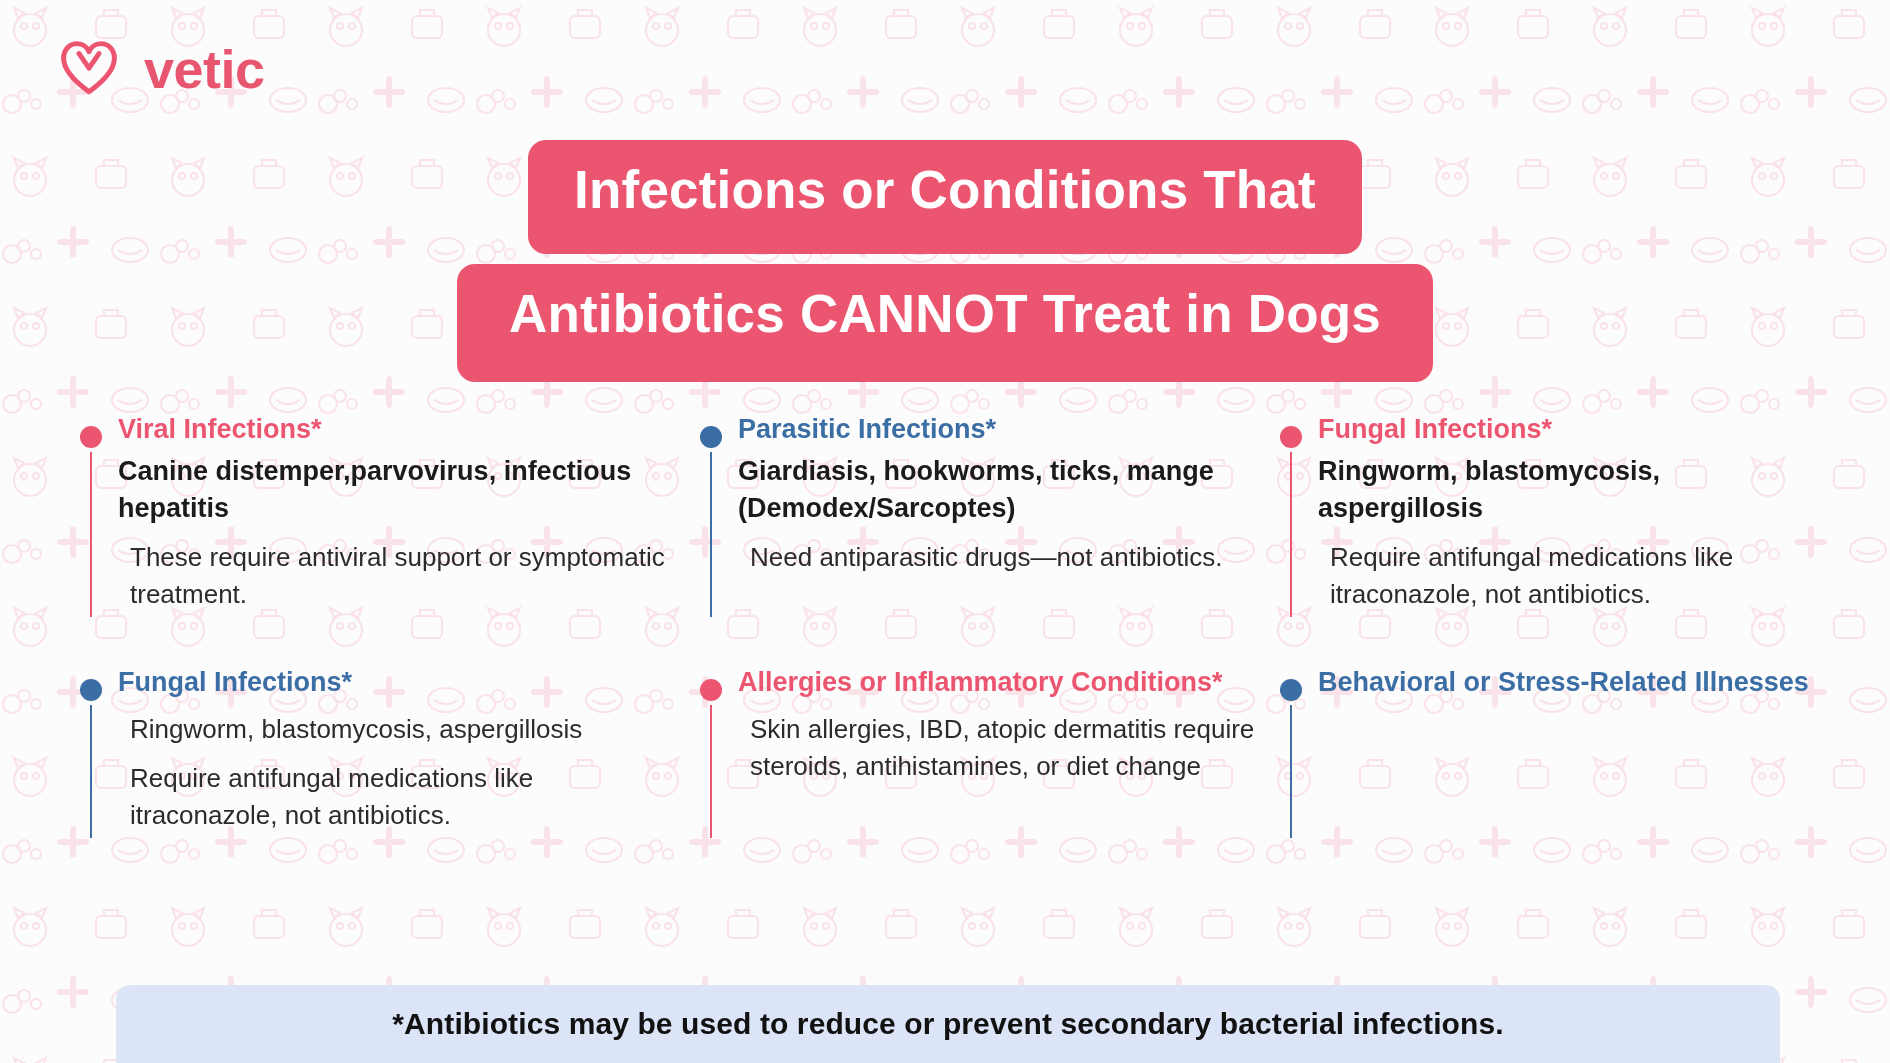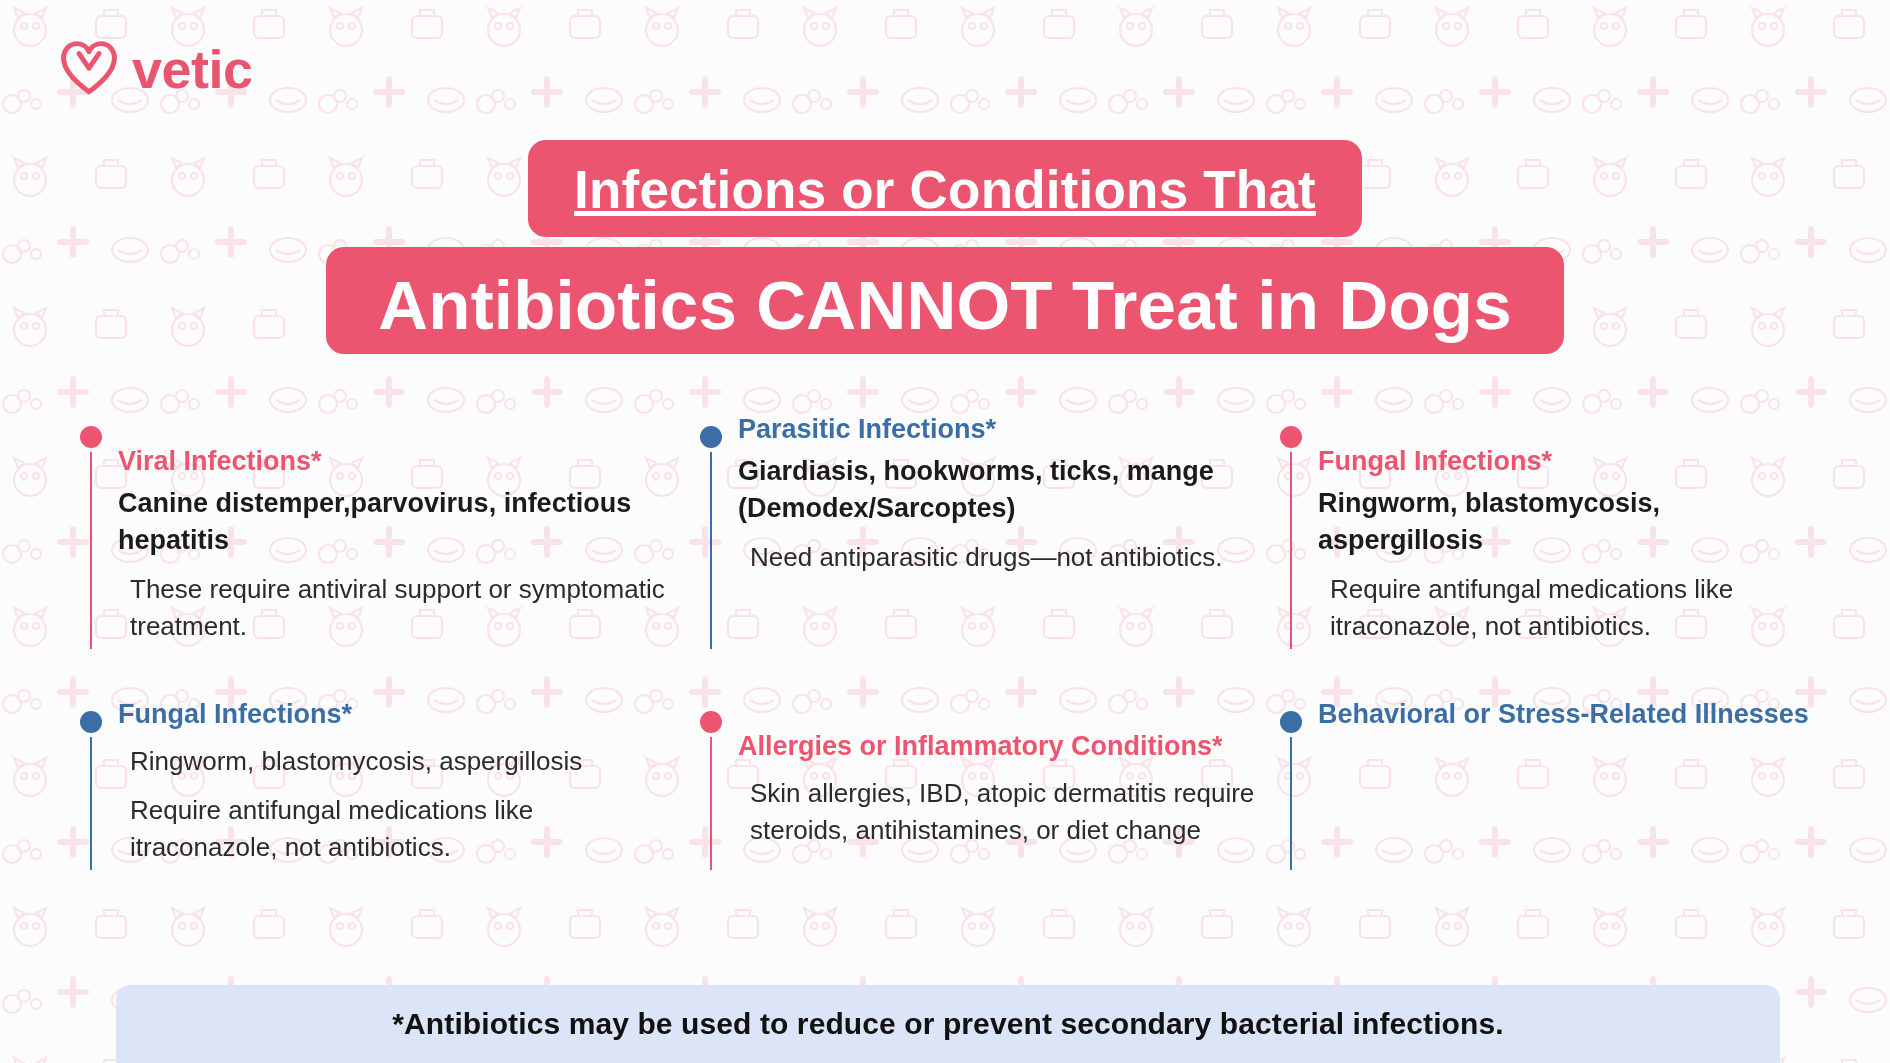--- a/index.html
+++ b/index.html
@@ -41,20 +41,21 @@
   .logo-mark {
     width: 58px;
     height: 58px;
   }
   .logo-text {
     font-size: 54px;
     font-weight: 700;
     color: #e8556f;
     letter-spacing: -0.5px;
     line-height: 1;
+    margin-left: 12px;
   }
 
   
   .title-wrap {
     position: absolute;
     top: 140px;
     left: 0;
     width: 100%;
     display: flex;
     flex-direction: column;
@@ -64,26 +65,25 @@
   .title-bar {
     background: #ec5570;
     color: #ffffff;
     font-weight: 700;
     border-radius: 18px;
     text-align: center;
     letter-spacing: 0.2px;
   }
   .title-bar.line1 {
     font-size: 53px;
-    padding: 19px 46px 17px;
-    text-decoration: underline;
+    padding: 19px 46px 34px;
   }
   .title-bar.line2 {
-    font-size: 69px;
-    padding: 19px 52px 9px;
+    font-size: 53px;
+    padding: 19px 52px 38px;
   }
 
   
   .grid {
     position: absolute;
     top: 412px;
     left: 70px;
     width: 1760px;
     display: grid;
     grid-template-columns: 620px 580px 560px;
@@ -114,21 +114,21 @@
   .card.pink .rule { background: #ec5570; }
   .card.blue .dot { background: #3a6ea5; }
   .card.blue .rule { background: #3a6ea5; }
 
   .card h3 {
     margin: 0 0 6px 0;
     font-size: 27px;
     font-weight: 700;
     line-height: 1.28;
   }
-  .card.pink h3 { color: #ec5570; margin-top: 32px; }
+  .card.pink h3 { color: #ec5570; }
   .card.blue h3 { color: #3a6ea5; }
 
   .card .lead {
     margin: 0;
     font-size: 27px;
     font-weight: 700;
     color: #1b1b1b;
     line-height: 1.38;
   }
   .card .note {

